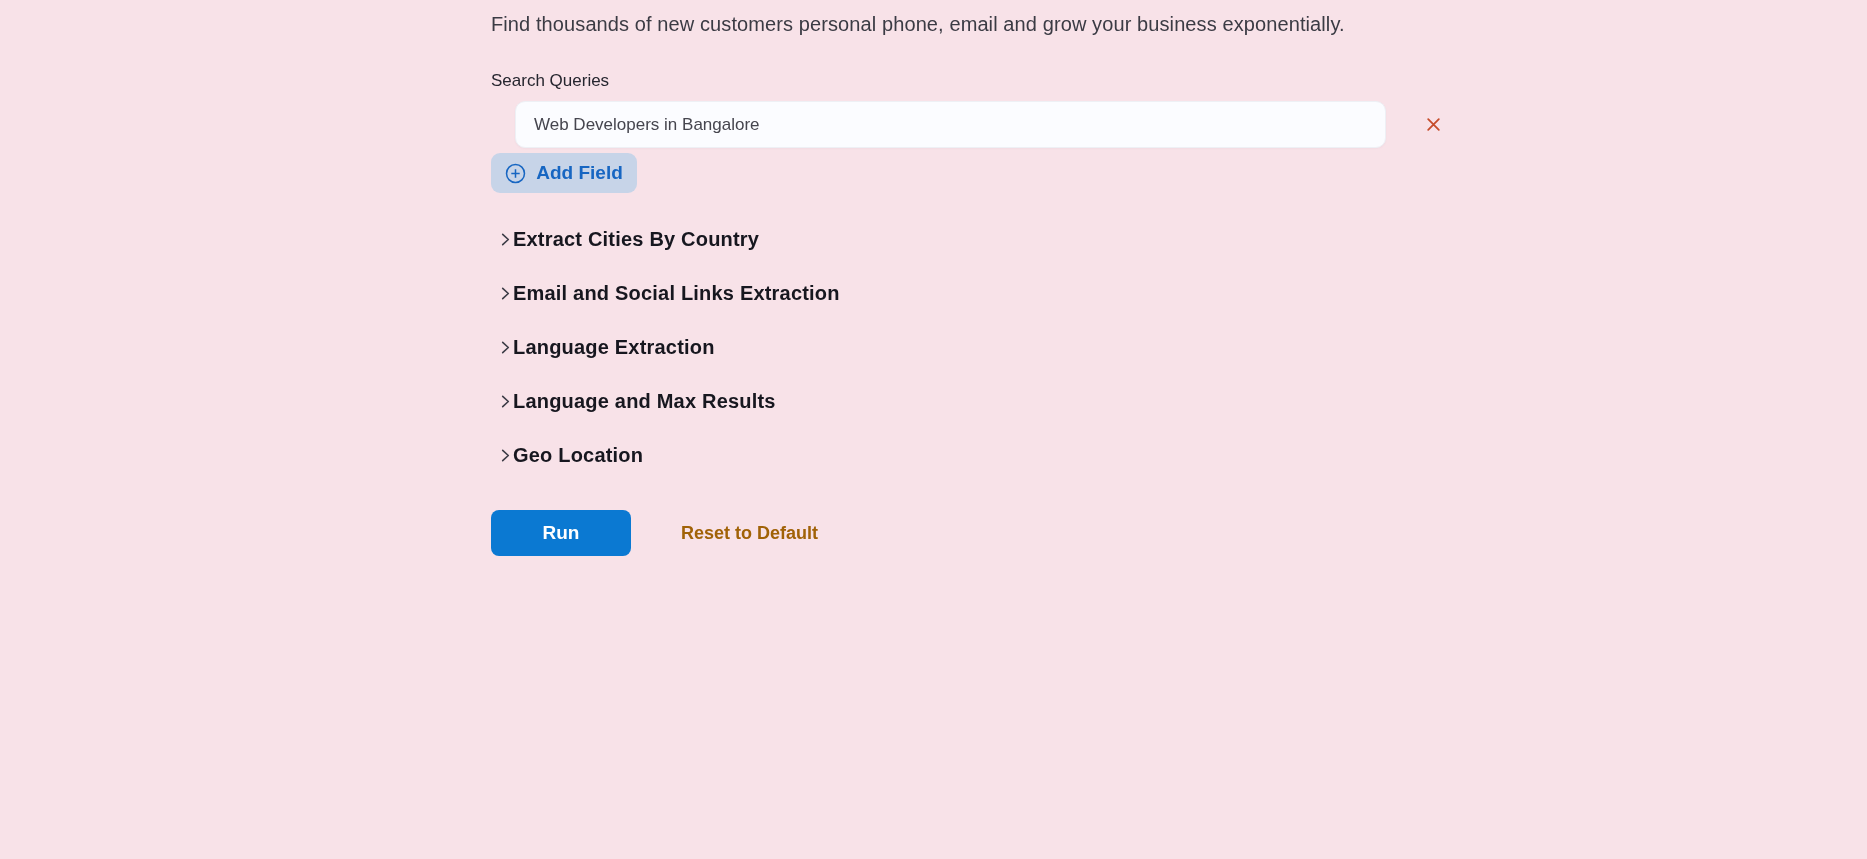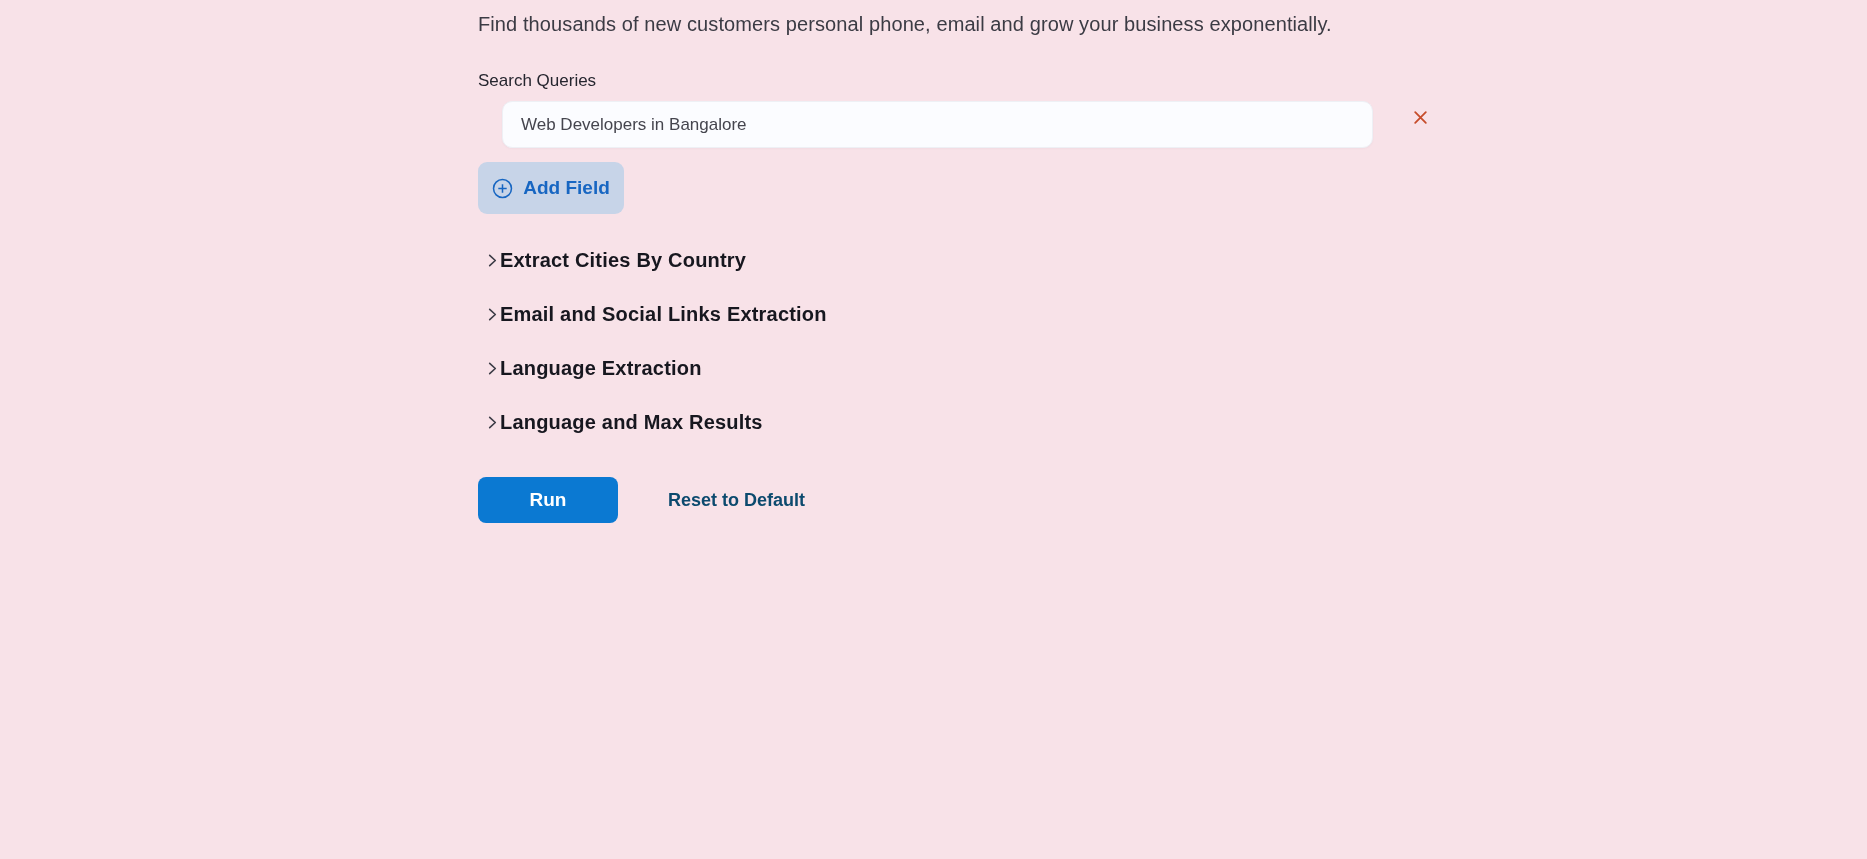--- a/index.html
+++ b/index.html
@@ -4,21 +4,21 @@
 <style>
   * { margin: 0; padding: 0; box-sizing: border-box; }
   html, body {
     width: 1867px; height: 859px;
     background: #f8e2e8;
     font-family: "Liberation Sans", sans-serif;
     overflow: hidden;
   }
   .content {
     position: absolute;
-    left: 478px; top: 0;
+    left: 491px; top: 0;
     width: 958px;
   }
   .tagline {
     margin-top: 11px;
     font-size: 20px;
     line-height: 26px;
     color: #3b3b44;
     letter-spacing: 0.1px;
   }
   
@@ -44,21 +44,21 @@
   }
   
   .field-label {
     margin-top: 34px;
     font-size: 17px;
     color: #26262f;
   }
   .query-row {
     margin-top: 10px;
     display: flex;
-    align-items: flex-start;
+    align-items: center;
     padding-left: 24px;
   }
   .query-input {
     width: 898px;
     height: 47px;
     border: 1px solid #eef0f5;
     border-radius: 10px;
     background: #fbfcff;
     padding: 0 18px;
     font-family: "Liberation Sans", sans-serif;
@@ -69,23 +69,23 @@
   }
   .remove-btn {
     margin-left: 31px;
     width: 33px; height: 33px;
     border: none;
     background: transparent;
     display: flex; align-items: center; justify-content: center;
     cursor: pointer;
   }
   .add-field-btn {
-    margin-top: 14px;
+    margin-top: 5px;
     width: 146px;
-    height: 52px;
+    height: 40px;
     border: none;
     border-radius: 9px;
     background: #c7d4e8;
     color: #1766c2;
     font-family: "Liberation Sans", sans-serif;
     font-size: 19px;
     font-weight: 600;
     display: flex; align-items: center; justify-content: center;
     gap: 10px;
     cursor: pointer;
@@ -121,21 +121,21 @@
     color: #ffffff;
     font-family: "Liberation Sans", sans-serif;
     font-size: 19px;
     font-weight: 700;
     cursor: pointer;
   }
   .reset-link {
     margin-left: 50px;
     font-size: 18px;
     font-weight: 600;
-    color: #0c4a6e;
+    color: #a16207;
     text-decoration: none;
     cursor: pointer;
   }
 </style>
 </head>
 <body>
 
 <div class="content">
 
   <div class="tagline">Find thousands of new customers personal phone, email and grow your business exponentially.</div>
@@ -195,20 +195,28 @@
 
     <div class="section-row">
       <span class="chev">
         <svg width="15" height="15" viewBox="0 0 16 16">
           <path d="M5 2.5 L11 8 L5 13.5" fill="none" stroke="#3c3c46" stroke-width="1.7" stroke-linecap="round" stroke-linejoin="round"></path>
         </svg>
       </span>
       <span class="section-title">Language and Max Results</span>
     </div>
 
+    <div class="section-row">
+      <span class="chev">
+        <svg width="15" height="15" viewBox="0 0 16 16">
+          <path d="M5 2.5 L11 8 L5 13.5" fill="none" stroke="#3c3c46" stroke-width="1.7" stroke-linecap="round" stroke-linejoin="round"></path>
+        </svg>
+      </span>
+      <span class="section-title">Geo Location</span>
+    </div>
 
   </div>
 
   <div class="actions">
     <button class="run-btn">Run</button>
     <a class="reset-link">Reset to Default</a>
   </div>
 
 </div>
 

